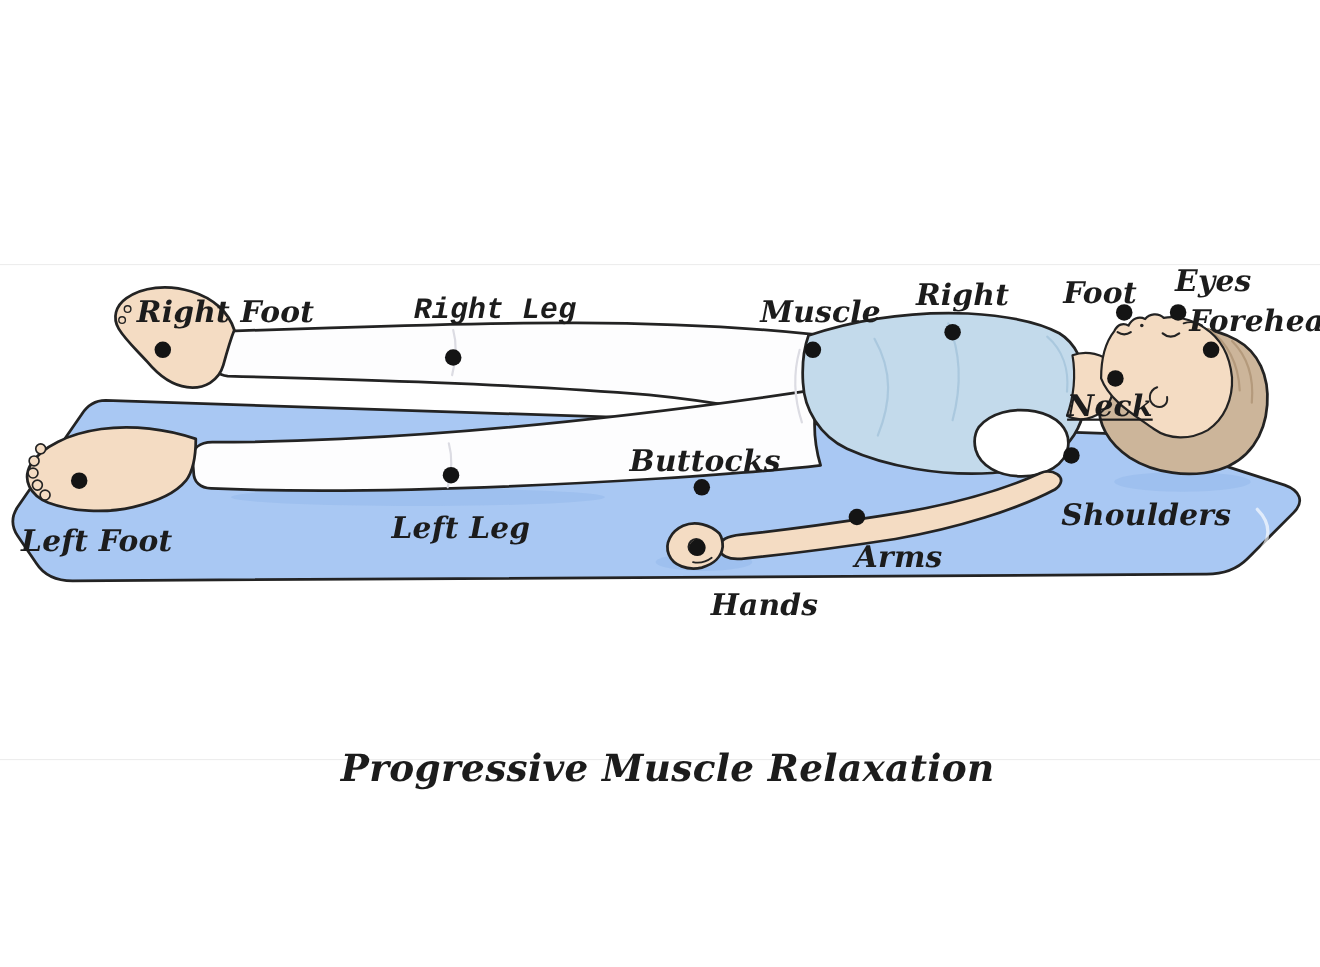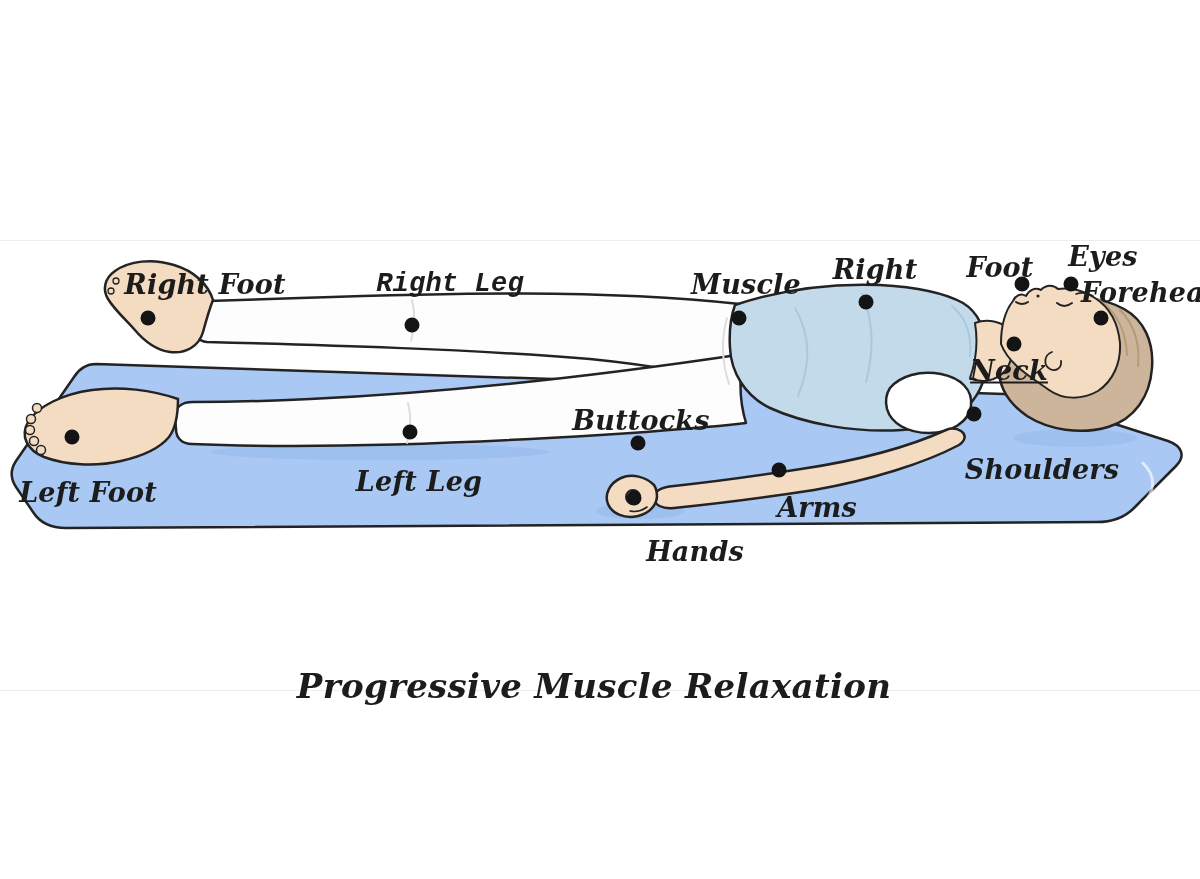--- a/index.html
+++ b/index.html
@@ -47,21 +47,21 @@
     height: 15px;
     border-radius: 50%;
     transform: translate(-50%, -50%);
     background: var(--dot, #141414);
   }
   .title {
     position: absolute;
     left: 590px;
     top: 682px;
     transform: translate(-50%, -50%);
-    margin: 4px;
+    margin: 17px;
     font-weight: bold;
     font-style: italic;
     font-size: 34px;
     color: var(--label, #1c1c1c);
     white-space: nowrap;
     letter-spacing: 0.3px;
   }
 </style>
 </head>
 <body>

